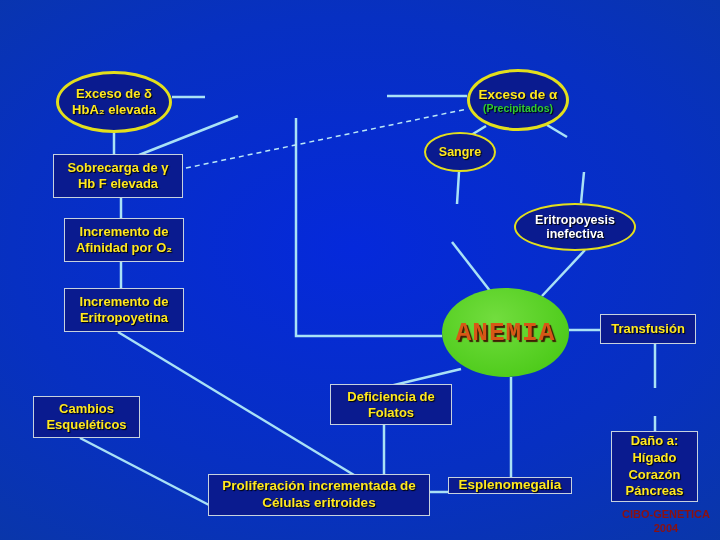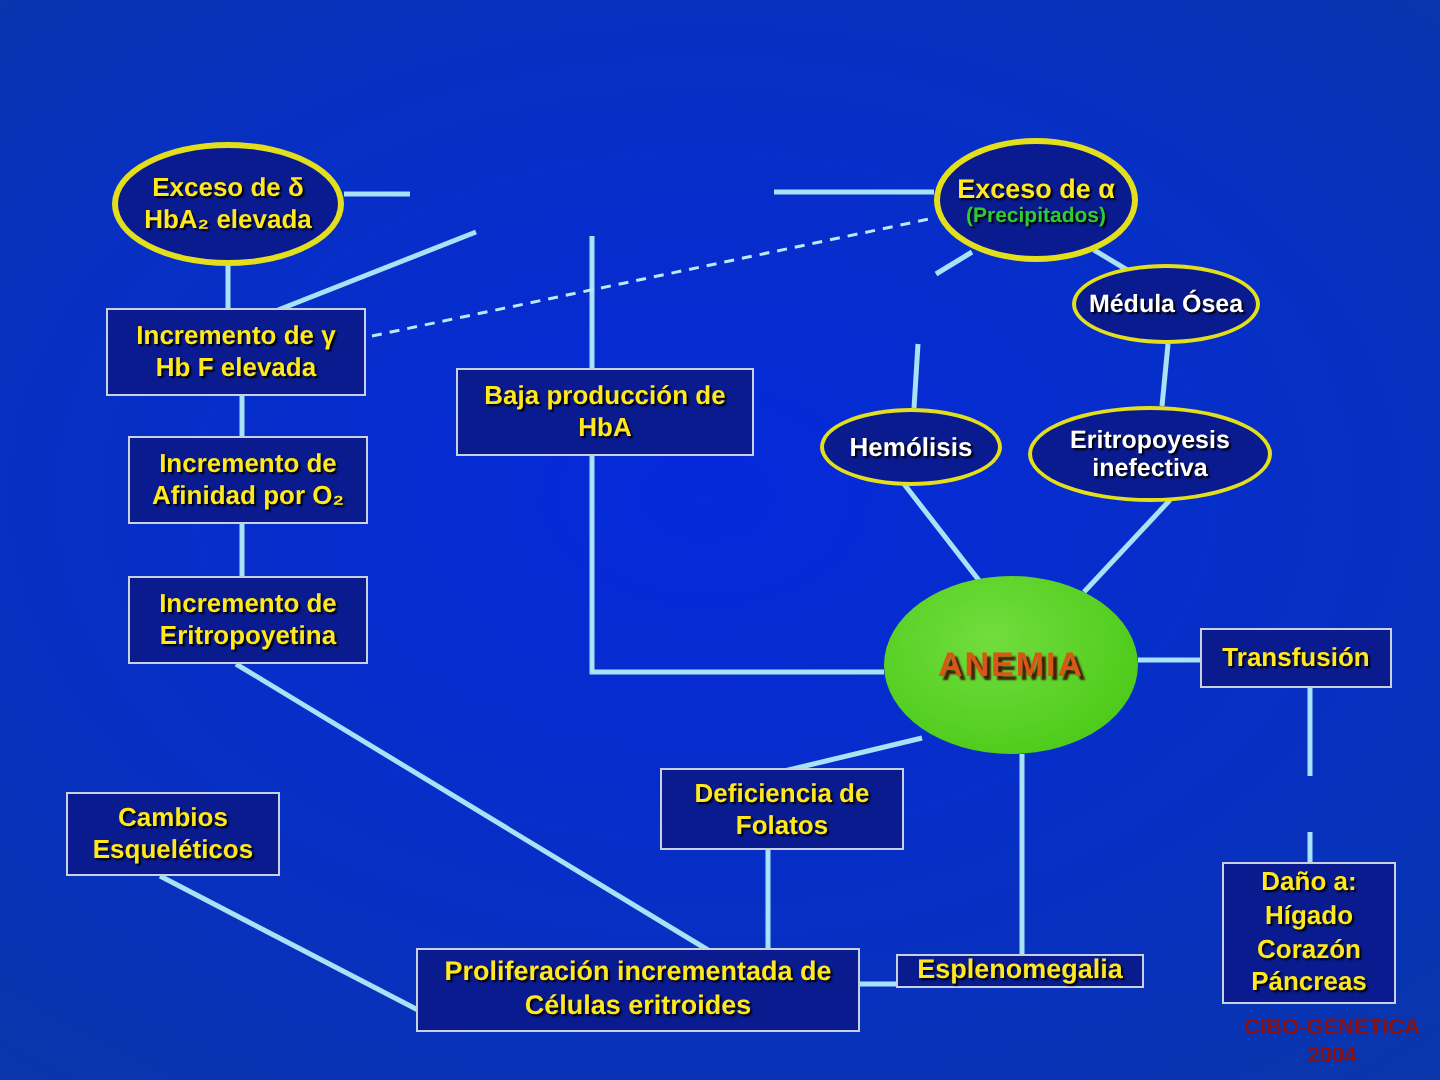--- a/index.html
+++ b/index.html
@@ -15,21 +15,21 @@
   .rect{background:#0a1b8f;border:1.5px solid #c7d2de;}
   .lbl{white-space:pre-line;}
   .yellow{color:#ffe81f;text-shadow:1px 1px 1px #000;}
   .white{color:#ffffff;text-shadow:1px 1px 1px #000;}
   .greensub{color:#2fcc2f;text-shadow:1px 1px 1px #000;}
   #title{position:absolute;left:65px;top:22px;width:655px;z-index:2;text-align:center;
          font-size:28px;font-weight:bold;color:#e6571b;text-shadow:2px 2px 0 #141414;letter-spacing:.5px;}
   #sintesis{background:radial-gradient(ellipse at 40% 30%, #66e22a 0%, #46cf10 70%);border:2px solid #bfef2e;}
   #sintesis .lbl{color:#a8450e;font-size:15px;text-shadow:1.5px 1.5px 0 #4a1500;}
   #anemia{background:radial-gradient(ellipse at 42% 35%, #72dd3e 0%, #4ecb1b 75%);border:none;}
-  #anemia .lbl{color:#d85716;font-size:17px;letter-spacing:1px;text-shadow:2px 2px 1px rgba(60,10,0,.9);}
+  #anemia .lbl{color:#d85716;font-size:26px;letter-spacing:1px;text-shadow:2px 2px 1px rgba(60,10,0,.9);font-family:Liberation Mono, monospace;}
   #credit{position:absolute;left:618px;top:507px;width:96px;z-index:2;text-align:center;
           font-size:11px;font-weight:bold;color:#8b1111;line-height:1.3;white-space:pre-line;}
   .fs13{font-size:13px;line-height:1.2;}
   .fs12{font-size:12.5px;line-height:1.15;}
   .fs14{font-size:13.5px;line-height:1.25;}
 </style>
 </head>
 <body>
 
 <div id="slide">
@@ -67,43 +67,36 @@
     <span class="lbl yellow fs13">Exceso de δ
 HbA₂ elevada</span>
   </div>
 
 
   <div class="node ellipse" style="left:467px;top:69px;width:102px;height:62px;">
     <span class="lbl yellow" style="font-size:13.5px;">Exceso de  α</span>
     <span class="lbl greensub" style="font-size:10.5px;">(Precipitados)</span>
   </div>
 
-
-  <div class="node ellipse" style="left:536px;top:132px;width:94px;height:40px;border-width:2.5px;">
-    <span class="lbl white fs12">Médula Ósea</span>
+  <div class="node ellipse" style="left:424px;top:132px;width:72px;height:40px;border-width:2.5px;">
+    <span class="lbl yellow fs12">Sangre</span>
   </div>
 
-  <div class="node ellipse" style="left:410px;top:204px;width:91px;height:39px;border-width:2.5px;">
-    <span class="lbl white fs13">Hemólisis</span>
-  </div>
+
 
   <div class="node ellipse" style="left:514px;top:203px;width:122px;height:48px;border-width:2.5px;">
     <span class="lbl white fs12">Eritropoyesis
 inefectiva</span>
   </div>
 
   <div class="node rect" style="left:53px;top:154px;width:130px;height:44px;">
-    <span class="lbl yellow fs13">Incremento de γ
+    <span class="lbl yellow fs13">Sobrecarga de γ
 Hb F elevada</span>
   </div>
 
-  <div class="node rect" style="left:228px;top:184px;width:149px;height:44px;">
-    <span class="lbl yellow fs13">Baja producción de
-HbA</span>
-  </div>
 
   <div class="node rect" style="left:64px;top:218px;width:120px;height:44px;">
     <span class="lbl yellow fs13">Incremento de
 Afinidad por O₂</span>
   </div>
 
   <div class="node rect" style="left:64px;top:288px;width:120px;height:44px;">
     <span class="lbl yellow fs13">Incremento de
 Eritropoyetina</span>
   </div>

